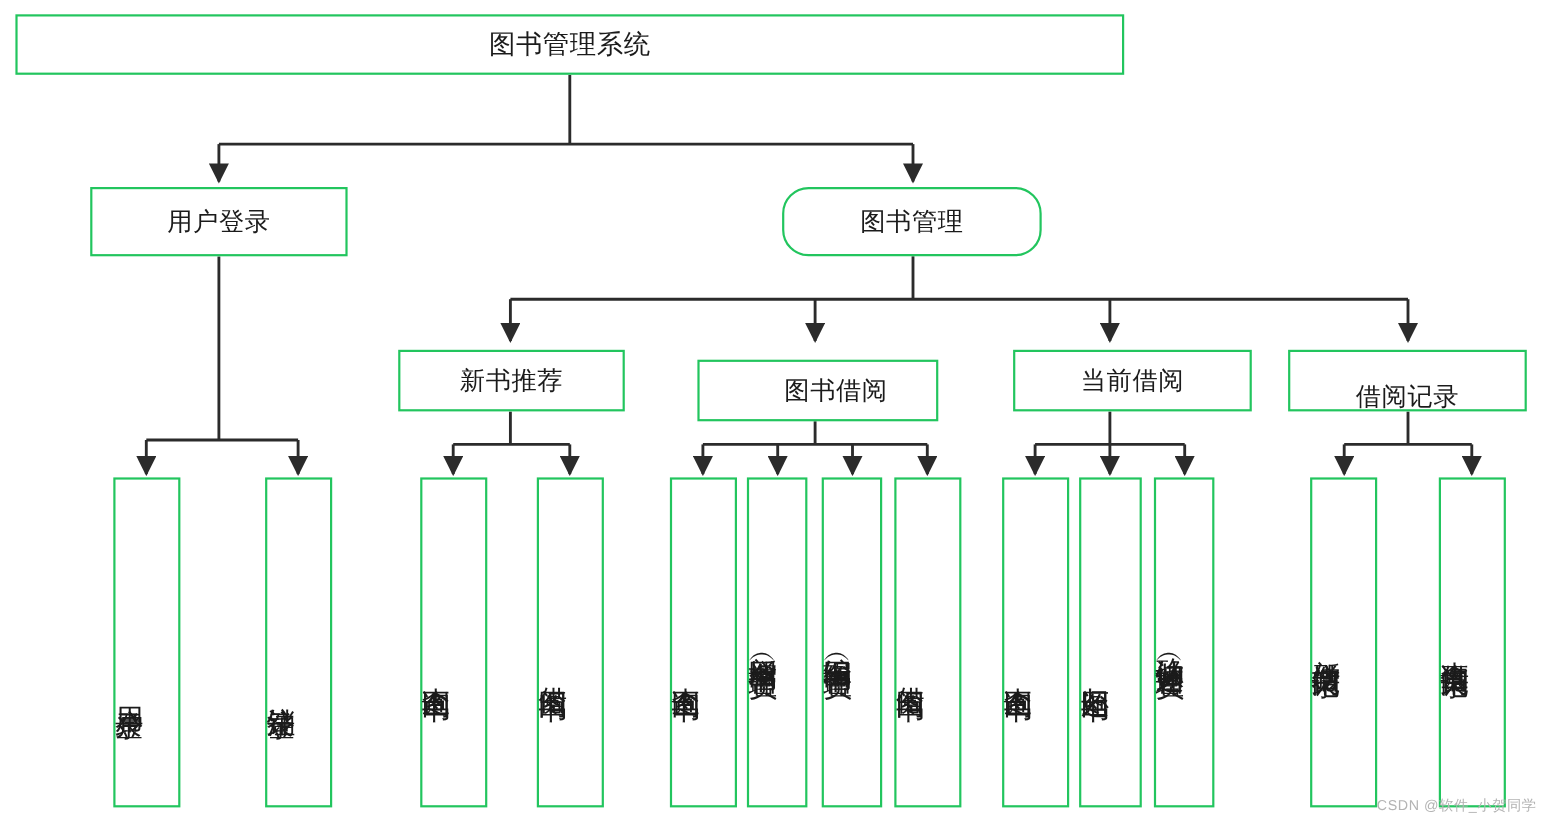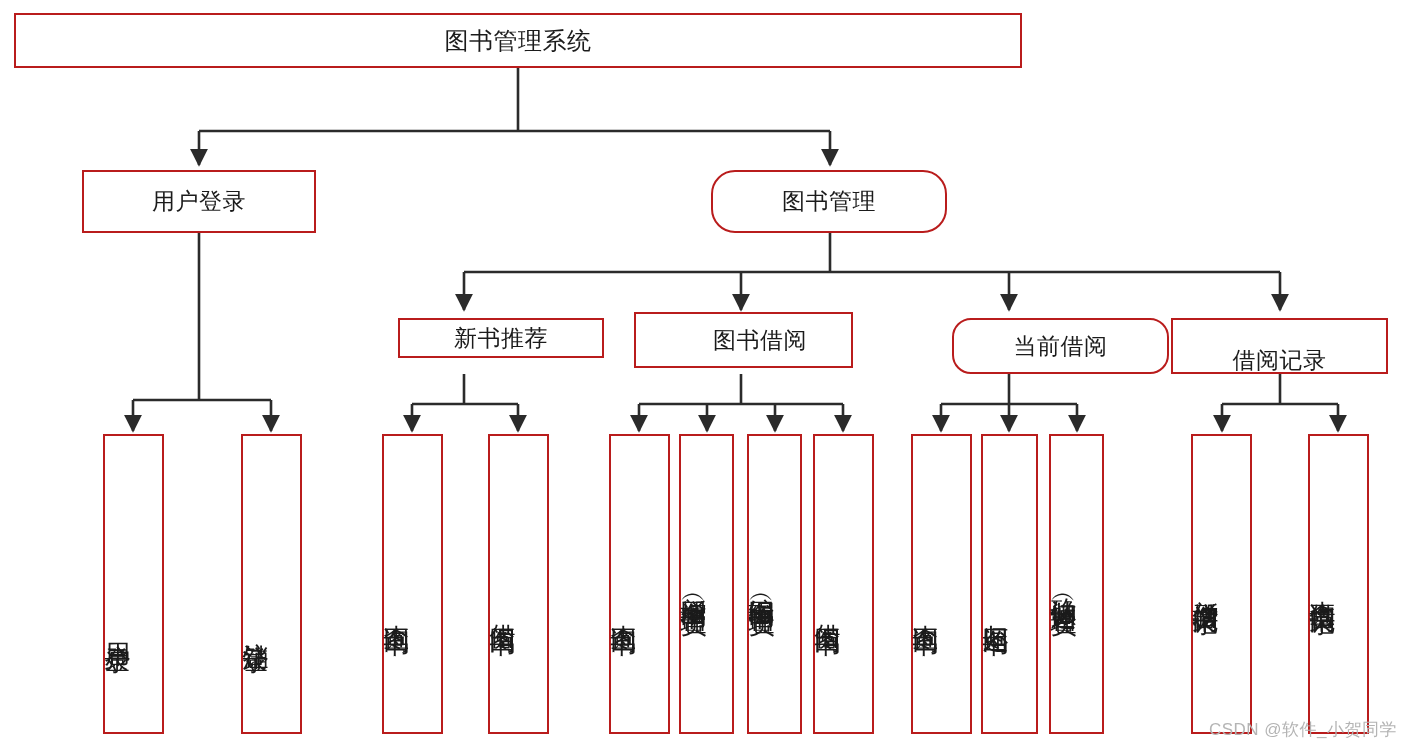--- a/index.html
+++ b/index.html
@@ -22,21 +22,21 @@
     position: absolute;
     left: 0;
     top: 0;
     width: 1405px;
     height: 747px;
     pointer-events: none;
   }
   .node {
     position: absolute;
     box-sizing: border-box;
-    border: 2px solid #b91c1c;
+    border: 2px solid #22c55e;
     background: #ffffff;
     display: flex;
     align-items: center;
     justify-content: center;
     color: #1b1b1b;
   }
   .node .label {
     display: block;
     text-align: center;
     line-height: 1.06;
@@ -66,21 +66,21 @@
   }
   
   .node.vert.tall { padding-top: 4px; }
   .node.vert.mid  { padding-top: 48px; }
   .node.vert.low  { padding-top: 84px; }
 
   #watermark {
     position: absolute;
     right: 8px;
     bottom: 6px;
-    font-size: 17px;
+    font-size: 13px;
     color: #b4b4b4;
     white-space: nowrap;
     letter-spacing: 0.5px;
   }
 </style>
 </head>
 <body>
 
 <div id="canvas">
 
@@ -139,29 +139,29 @@
   </div>
 
   <div class="node horiz" style="left:82px; top:170px; width:234px; height:63px;">
     <span class="label">用户登录</span>
   </div>
 
   <div class="node horiz" style="left:711px; top:170px; width:236px; height:63px;border-radius:24px;">
     <span class="label">图书管理</span>
   </div>
 
-  <div class="node horiz" style="left:362px; top:318px; width:206px; height:40px;margin-left:36px;">
+  <div class="node horiz" style="left:362px; top:318px; width:206px; height:56px;">
     <span class="label">新书推荐</span>
   </div>
 
-  <div class="node horiz" style="left:634px; top:312px; width:219px; height:56px;padding-left:33px;">
+  <div class="node horiz" style="left:634px; top:327px; width:219px; height:56px;padding-left:33px;">
     <span class="label">图书借阅</span>
   </div>
 
-  <div class="node horiz" style="left:952px; top:318px; width:217px; height:56px;border-radius:19px;">
+  <div class="node horiz" style="left:921px; top:318px; width:217px; height:56px;">
     <span class="label">当前借阅</span>
   </div>
 
   <div class="node horiz" style="left:1171px; top:318px; width:217px; height:56px;align-items:flex-end;">
     <span class="label">借阅记录</span>
   </div>
 
   <div class="node vert low" style="left:103px; top:434px; width:61px; height:300px;">
     <span class="label">用户登录</span>
   </div>

